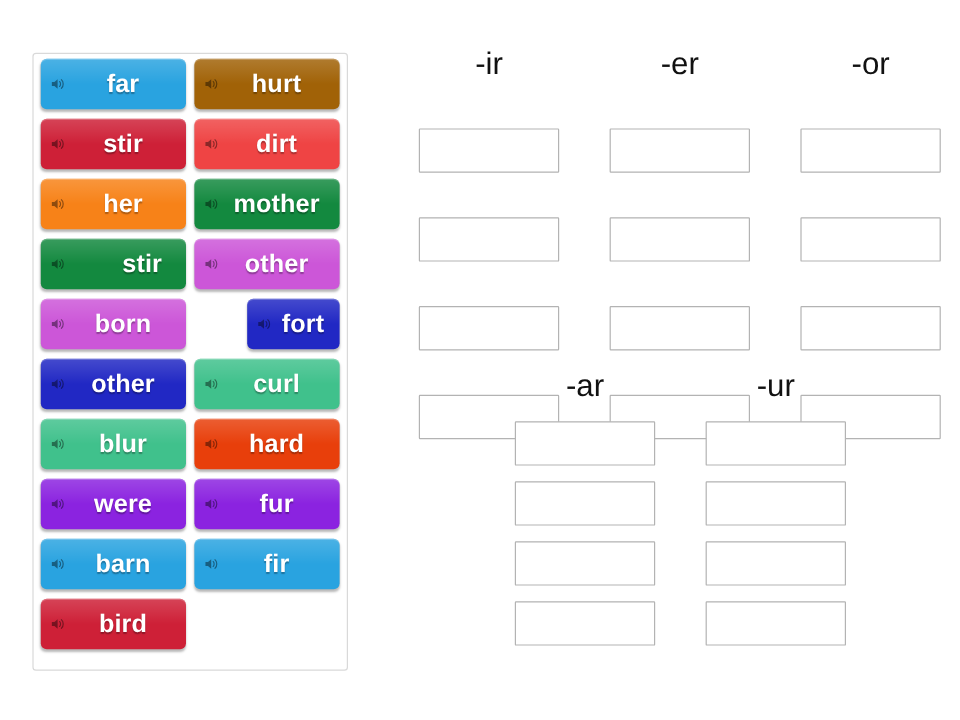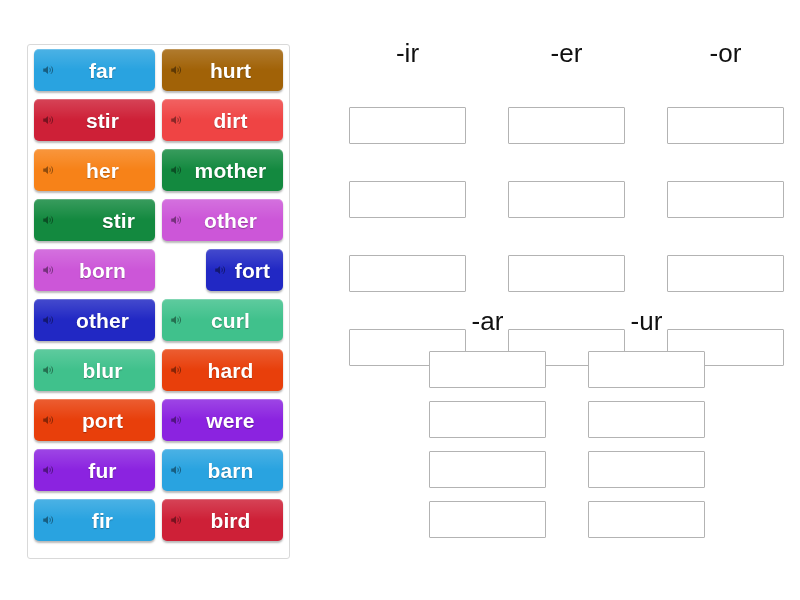--- a/index.html
+++ b/index.html
@@ -255,28 +255,20 @@
           <span class="word">blur</span>
         </div>
         <div class="tile" style="background: rgb(232, 63, 11);">
           <svg class="spk" viewBox="0 0 16 16" xmlns="http://www.w3.org/2000/svg">
             <path d="M1.5 6 h2.6 L7.4 3.1 v9.8 L4.1 10 H1.5 Z" fill="#000"></path>
             <path d="M9.4 5.5 c1.3 1.0 1.3 4.0 0 5.0" stroke="#000" stroke-width="1.2" fill="none" stroke-linecap="round"></path>
             <path d="M11.3 3.6 c2.4 1.8 2.4 6.9 0 8.8" stroke="#000" stroke-width="1.2" fill="none" stroke-linecap="round"></path>
           </svg>
           <span class="word">hard</span>
         </div>
-        <div class="tile" style="background: rgb(232, 63, 11);">
-          <svg class="spk" viewBox="0 0 16 16" xmlns="http://www.w3.org/2000/svg">
-            <path d="M1.5 6 h2.6 L7.4 3.1 v9.8 L4.1 10 H1.5 Z" fill="#000"></path>
-            <path d="M9.4 5.5 c1.3 1.0 1.3 4.0 0 5.0" stroke="#000" stroke-width="1.2" fill="none" stroke-linecap="round"></path>
-            <path d="M11.3 3.6 c2.4 1.8 2.4 6.9 0 8.8" stroke="#000" stroke-width="1.2" fill="none" stroke-linecap="round"></path>
-          </svg>
-          <span class="word">port</span>
-        </div>
         <div class="tile" style="background: rgb(139, 35, 224);">
           <svg class="spk" viewBox="0 0 16 16" xmlns="http://www.w3.org/2000/svg">
             <path d="M1.5 6 h2.6 L7.4 3.1 v9.8 L4.1 10 H1.5 Z" fill="#000"></path>
             <path d="M9.4 5.5 c1.3 1.0 1.3 4.0 0 5.0" stroke="#000" stroke-width="1.2" fill="none" stroke-linecap="round"></path>
             <path d="M11.3 3.6 c2.4 1.8 2.4 6.9 0 8.8" stroke="#000" stroke-width="1.2" fill="none" stroke-linecap="round"></path>
           </svg>
           <span class="word">were</span>
         </div>
         <div class="tile" style="background: rgb(139, 35, 224);">
           <svg class="spk" viewBox="0 0 16 16" xmlns="http://www.w3.org/2000/svg">

